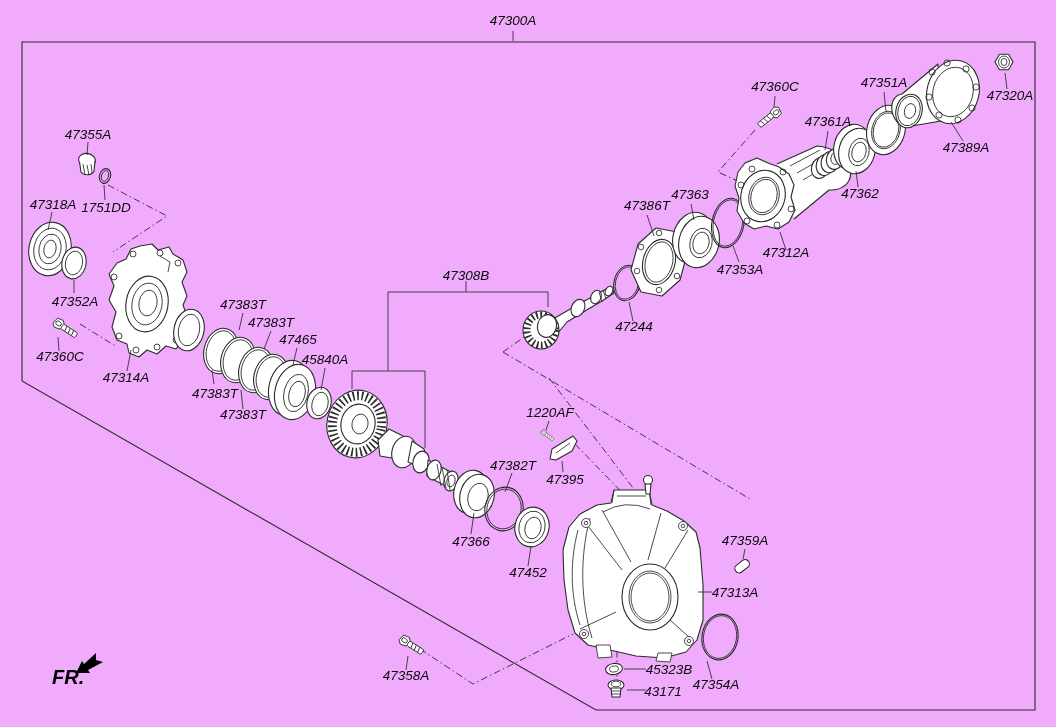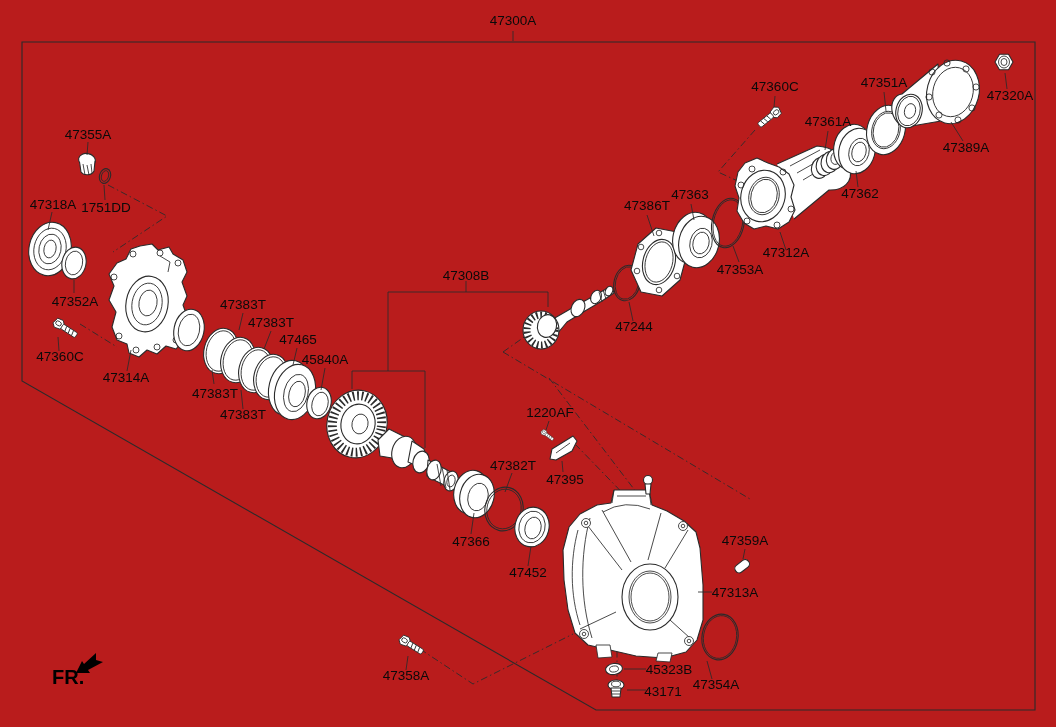--- a/index.html
+++ b/index.html
@@ -1,16 +1,16 @@
 <!DOCTYPE html>
 <html><head>
 <meta charset="utf-8">
 <style>
   html,body{margin:0;padding:0;background:#fff;}
-  .stage{width:1056px;height:727px;position:relative;background:#b91c1c;overflow:hidden;}
+  .stage{width:1056px;height:727px;position:relative;background:#f0abfc;overflow:hidden;font-style:italic;}
   svg{display:block;}
   .thin{stroke:#2b2b2b;stroke-width:0.85;fill:none;}
   .part{fill:#ffffff;stroke:#2b2b2b;stroke-width:1.1;stroke-linejoin:round;}
   .partthin{fill:#ffffff;stroke:#2b2b2b;stroke-width:0.85;stroke-linejoin:round;}
   .nofill{fill:none;stroke:#2b2b2b;stroke-width:1.1;}
   .dash{stroke:#2b2b2b;stroke-width:0.9;fill:none;stroke-dasharray:7 3 1.5 3;}
   .teeth{fill:none;stroke:#2b2b2b;}
   .lbl{font-family:"Liberation Sans",sans-serif;font-size:13.5px;fill:#0a0a0a;text-anchor:middle;}
   .fr{font-family:"Liberation Sans",sans-serif;font-size:20px;font-weight:bold;fill:#000;text-anchor:start;}
 </style>

